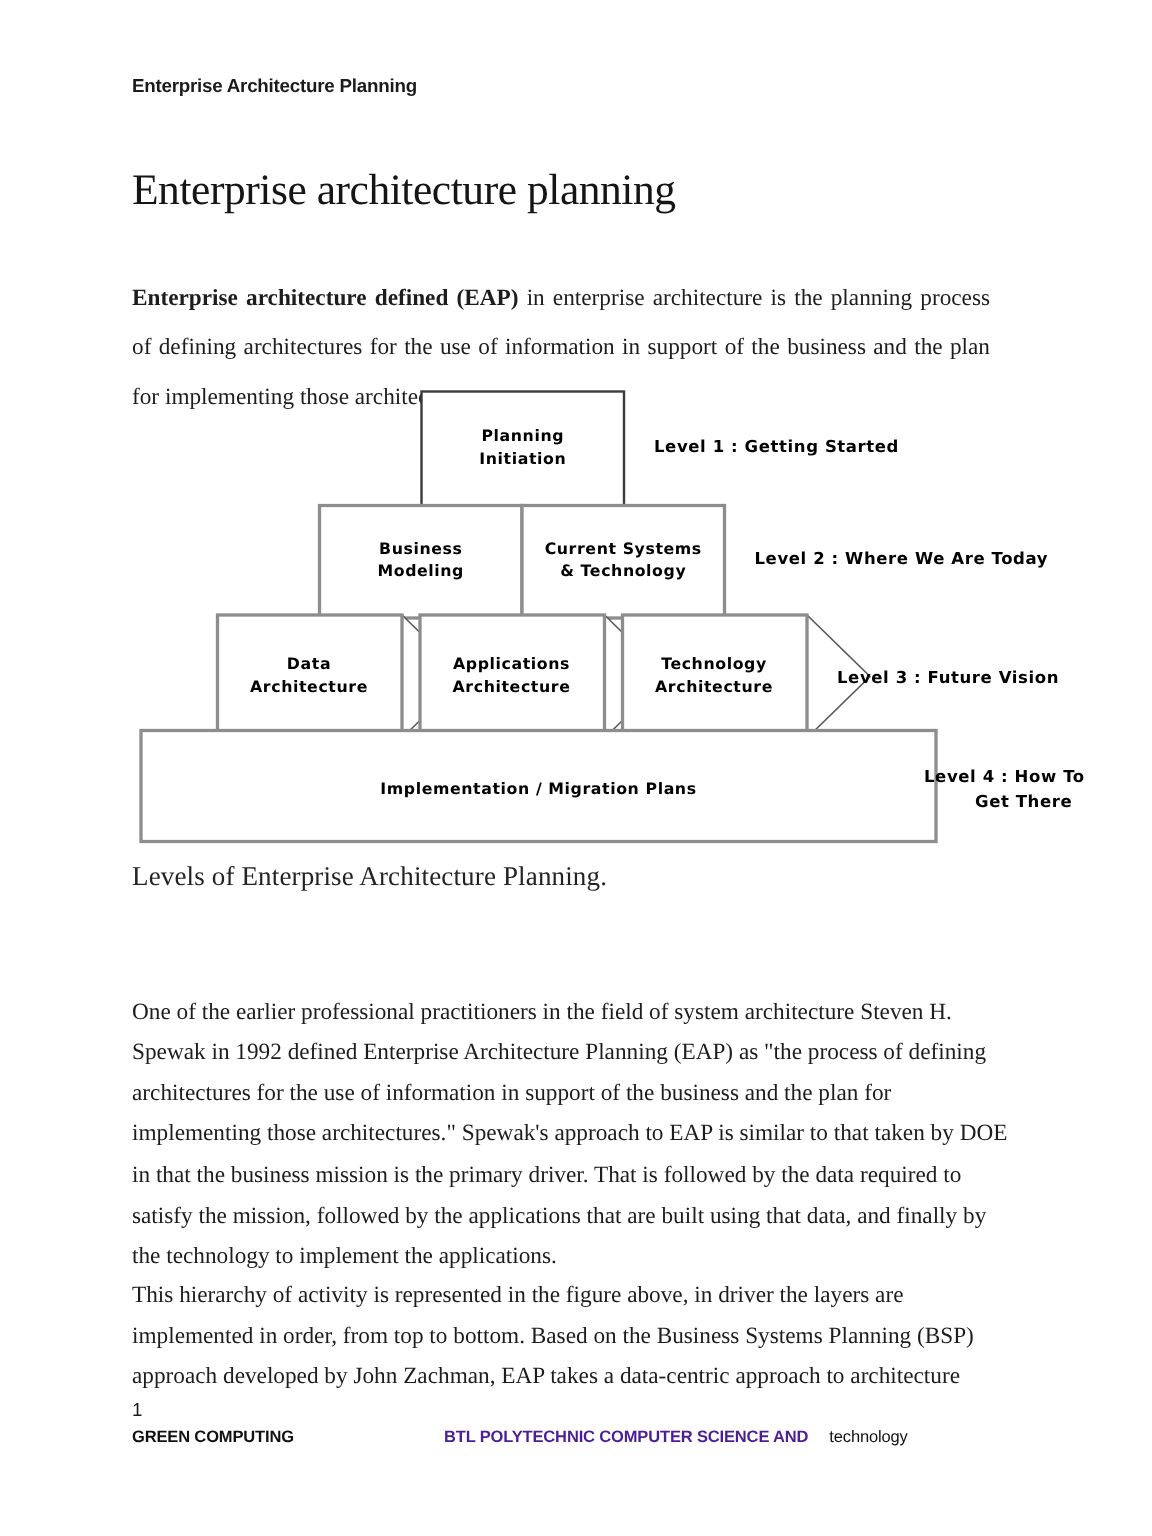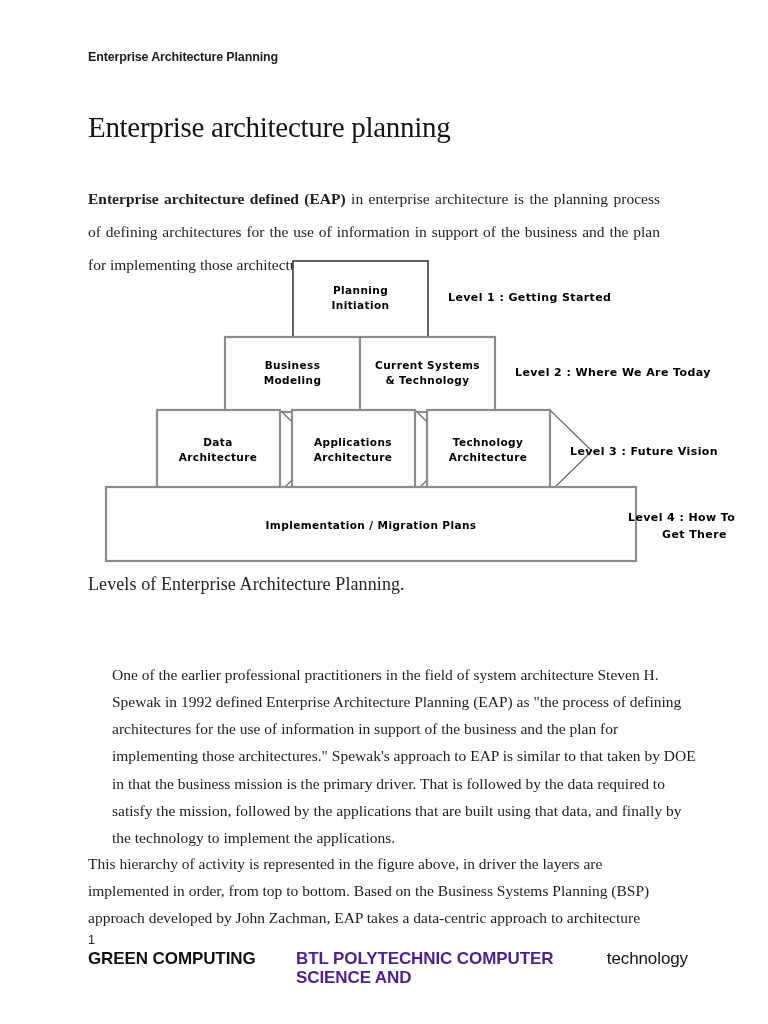--- a/index.html
+++ b/index.html
@@ -62,21 +62,21 @@
     color: #4a4ab0;
     vertical-align: baseline;
     position: relative;
     top: 2px;
     letter-spacing: -0.2px;
   }
 
   
   .figure {
     position: absolute;
-    left: 100px;
+    left: 88px;
     top: 255px;
     width: 640px;
     height: 310px;
   }
   .figure svg {
     display: block;
   }
   .figure-caption {
     position: absolute;
     left: 88px;
@@ -89,40 +89,40 @@
   
   .body-para {
     position: absolute;
     left: 88px;
     width: 592px;
     font-size: 15.5px;
     line-height: 27.3px;
     text-align: left;
     color: #1d1d1d;
   }
-  .body-para.p1 { top: 645px; margin-left: 24px; }
+  .body-para.p1 { top: 645px; }
   .body-para.p2 { top: 834px; }
 
   
   .footer {
     position: absolute;
     left: 88px;
     top: 932px;
     width: 600px;
     font-family: "Liberation Sans", "DejaVu Sans", sans-serif;
   }
   .footer-pageno {
     font-size: 12.5px;
     color: #1b1b1b;
     line-height: 17px;
   }
   .footer-row {
     display: flex;
     align-items: baseline;
-    font-size: 17px;
+    font-size: 11px;
     line-height: 19px;
     letter-spacing: -0.1px;
   }
   .footer-left {
     font-weight: bold;
     color: #111;
     width: 208px;
     flex: 0 0 208px;
   }
   .footer-center {

